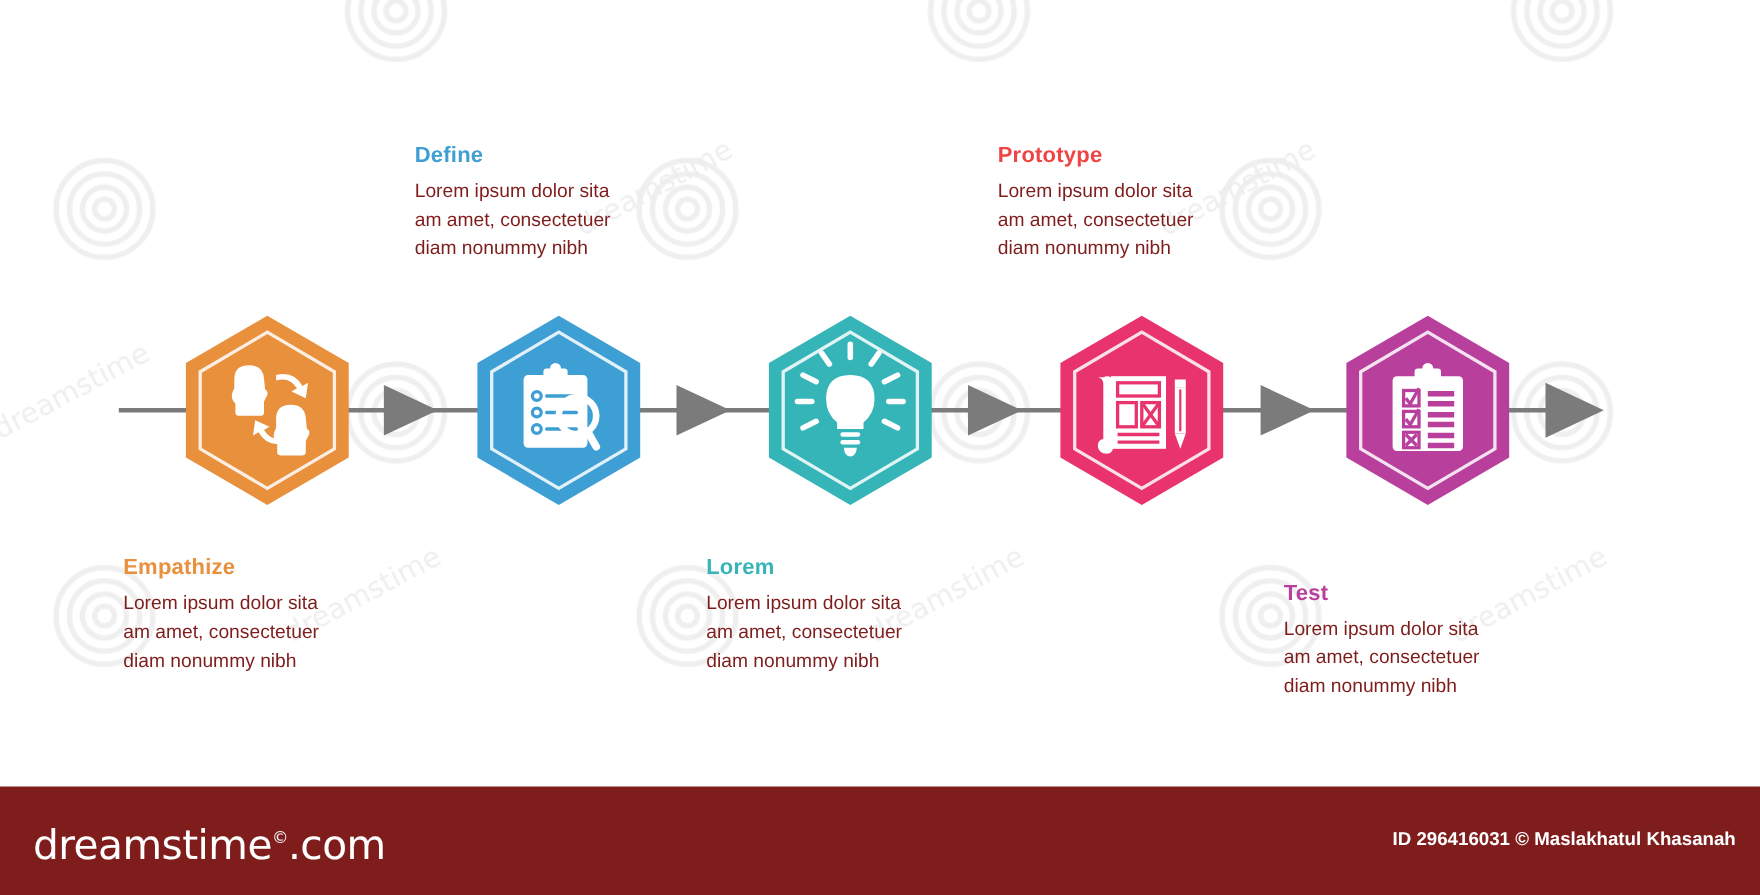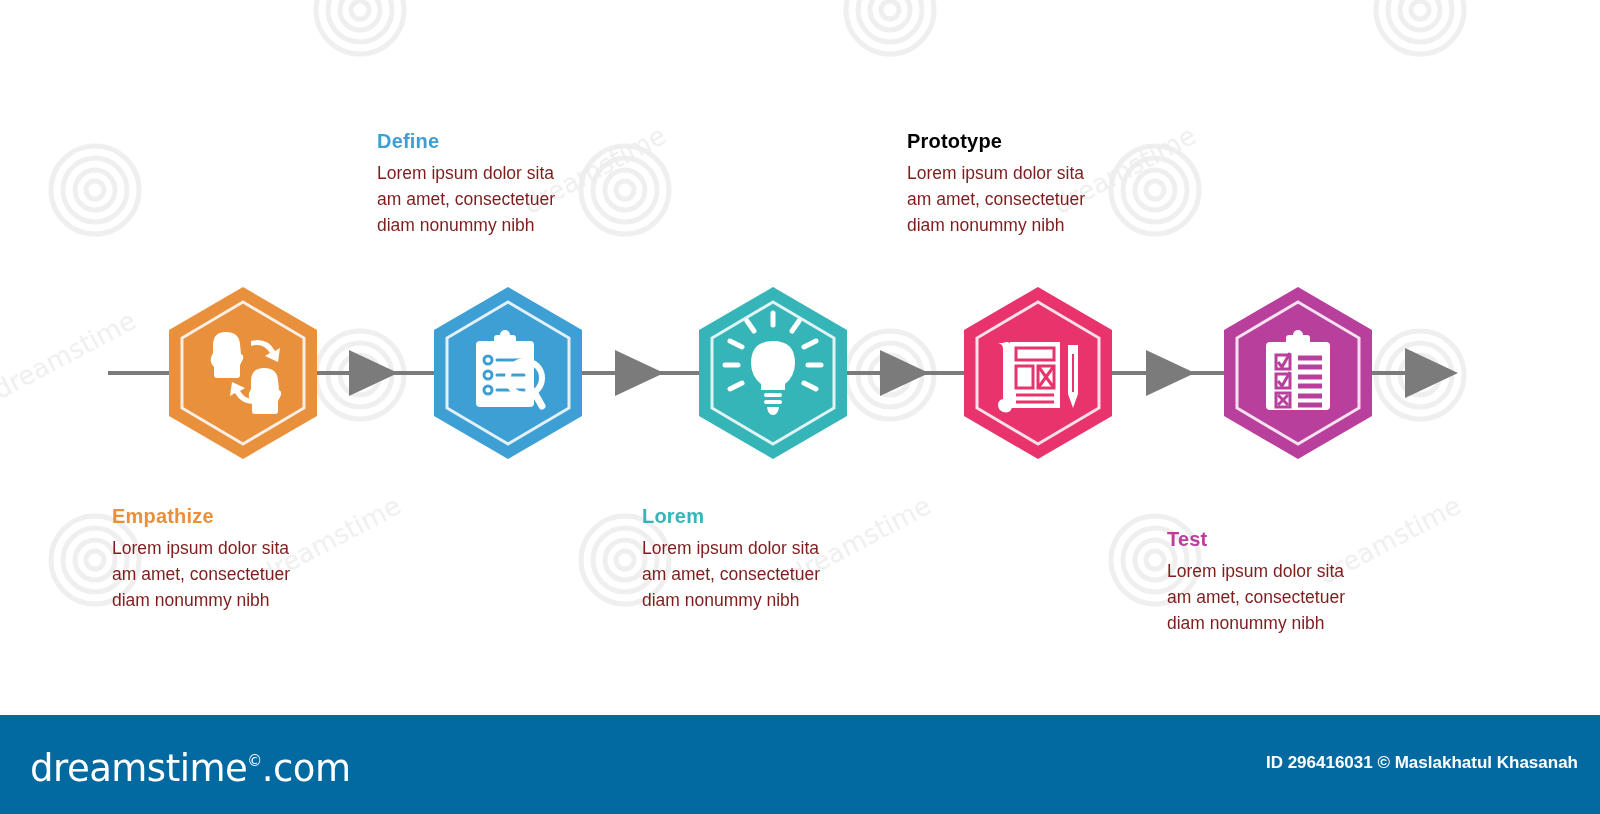--- a/index.html
+++ b/index.html
@@ -72,21 +72,21 @@
     font-weight: 400;
   }
 
   
   .footer {
     position: absolute;
     left: 0;
     top: 715px;
     width: 1600px;
     height: 99px;
-    background: #0369a1;
+    background: #7f1d1d;
     z-index: 2;
   }
   .brand {
     position: absolute;
     left: 30px;
     top: 32px;
     color: #ffffff;
     font-size: 37px;
     font-weight: 400;
     letter-spacing: -0.5px;
@@ -291,21 +291,21 @@
   <div class="textblock" style="left:642px; top:505px">
     <div class="step-title" style="color:#36b5b9">Lorem</div>
     <div class="step-desc">
       <div>Lorem ipsum dolor sita</div>
       <div>am amet, consectetuer</div>
       <div>diam nonummy  nibh</div>
     </div>
   </div>
 
   <div class="textblock" style="left:907px; top:130px">
-    <div class="step-title" style="color:#000000">Prototype</div>
+    <div class="step-title" style="color:#ef4444">Prototype</div>
     <div class="step-desc">
       <div>Lorem ipsum dolor sita</div>
       <div>am amet, consectetuer</div>
       <div>diam nonummy  nibh</div>
     </div>
   </div>
 
   <div class="textblock" style="left:1167px; top:528px">
     <div class="step-title" style="color:#b93f9c">Test</div>
     <div class="step-desc">

